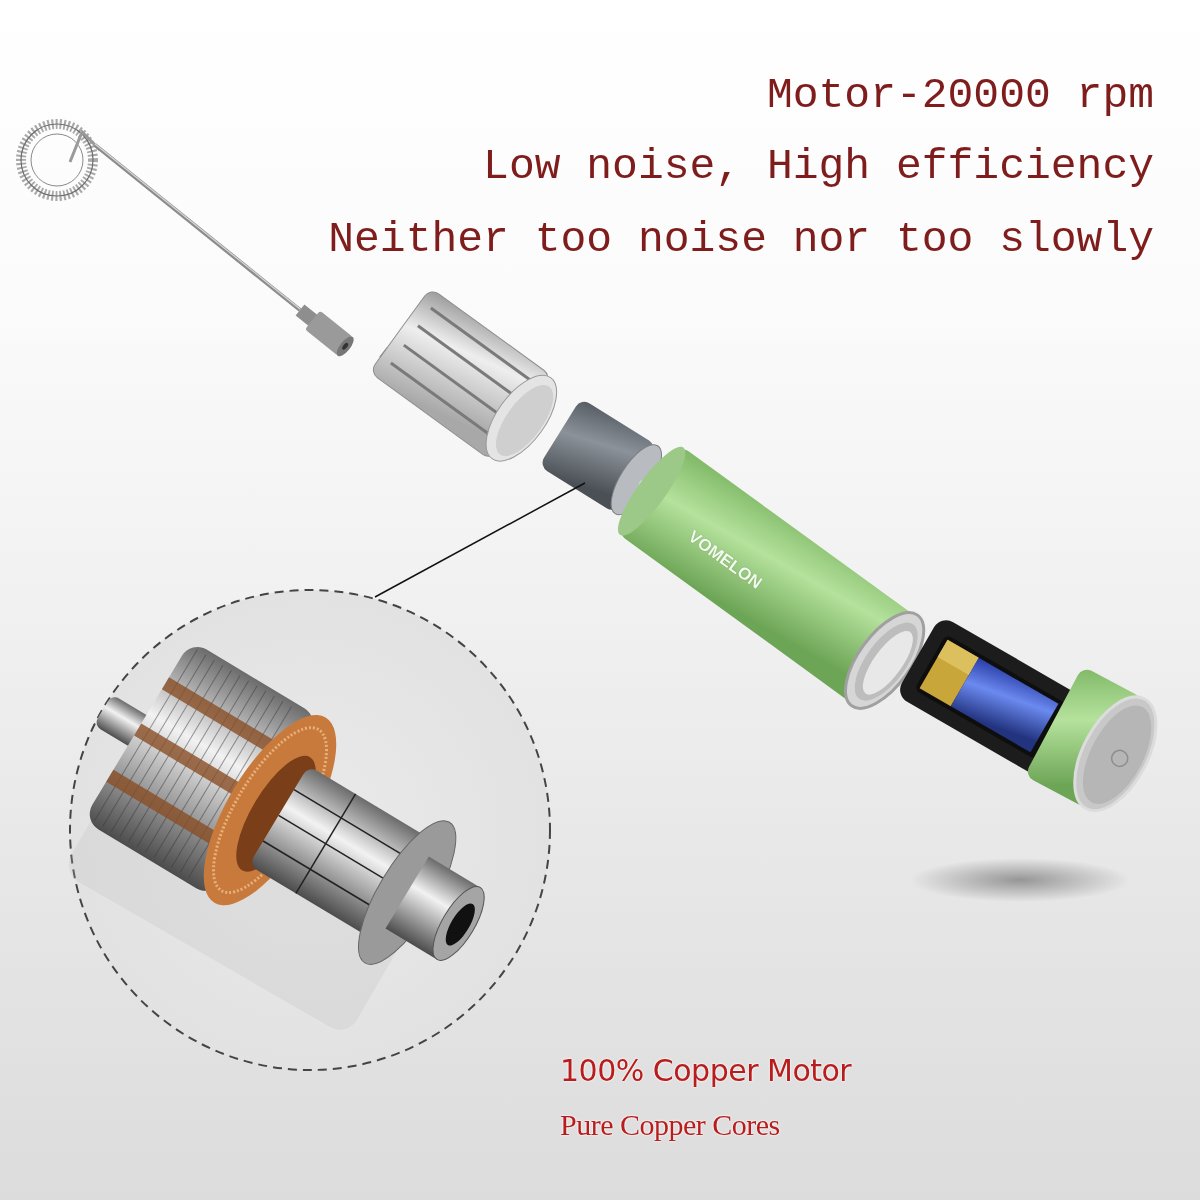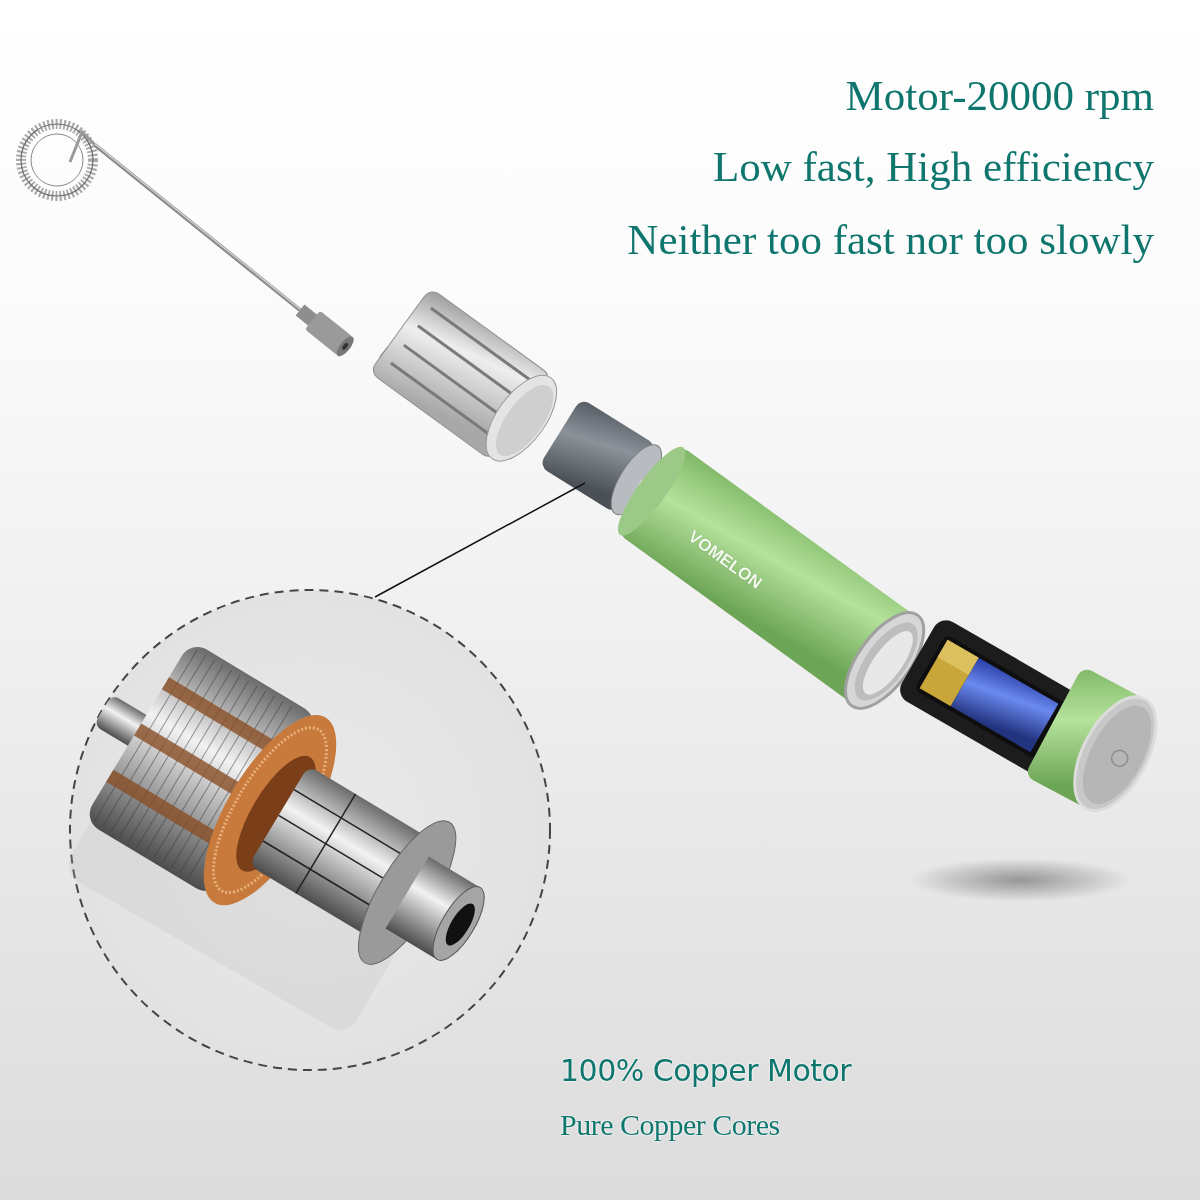--- a/index.html
+++ b/index.html
@@ -2,29 +2,29 @@
 <html><head>
 <meta charset="utf-8">
 <style>
   html, body { margin: 0; padding: 0; }
   body {
     width: 1200px; height: 1200px; position: relative; overflow: hidden;
     background: linear-gradient(180deg, #ffffff 0%, #fbfbfb 25%, #f1f1f1 50%, #e6e6e6 75%, #dcdcdc 100%);
     font-family: "Liberation Sans", sans-serif;
   }
   .headline {
-    position: absolute; right: 46px; color: #0f766e;
-    font-family: Liberation Serif, serif; font-size: 43px; line-height: 1;
+    position: absolute; right: 46px; color: #7f1d1d;
+    font-family: Liberation Mono, monospace; font-size: 43px; line-height: 1;
     white-space: nowrap; 
   }
   .h1 { top: 74px; }
   .h2 { top: 145px; }
   .h3 { top: 218px; }
   .caption {
-    position: absolute; left: 560px; color: #0f766e;
+    position: absolute; left: 560px; color: #b91c1c;
     font-family: "DejaVu Sans", sans-serif; font-size: 30px; line-height: 1;
     white-space: nowrap; letter-spacing: -0.5px;
     text-shadow: 0 0 2px #fff, 0 0 2px #fff;
   }
   .c1 { top: 1056px; }
   .c2 { top: 1110px; font-family: Liberation Serif, serif; }
   svg.art { position: absolute; left: 0; top: 0; }
   .brand {
     position: absolute; left: 690px; top: 525px;
     transform: rotate(36deg); transform-origin: left center;
@@ -188,17 +188,17 @@
       <rect x="335" y="-42" width="60" height="84" fill="url(#steel)"></rect>
       <ellipse cx="395" cy="0" rx="16" ry="42" fill="#a5a5a5" stroke="#555"></ellipse>
       <ellipse cx="397" cy="0" rx="9" ry="24" fill="#111"></ellipse>
     </g>
   </g>
 </svg>
 
 <div class="brand">VOMELON</div>
 
 <div class="headline h1">Motor-20000 rpm</div>
-<div class="headline h2">Low fast, High efficiency</div>
-<div class="headline h3">Neither too fast nor too slowly</div>
+<div class="headline h2">Low noise, High efficiency</div>
+<div class="headline h3">Neither too noise nor too slowly</div>
 
 <div class="caption c1">100% Copper Motor</div>
 <div class="caption c2">Pure Copper Cores</div>
 
 </body></html>

